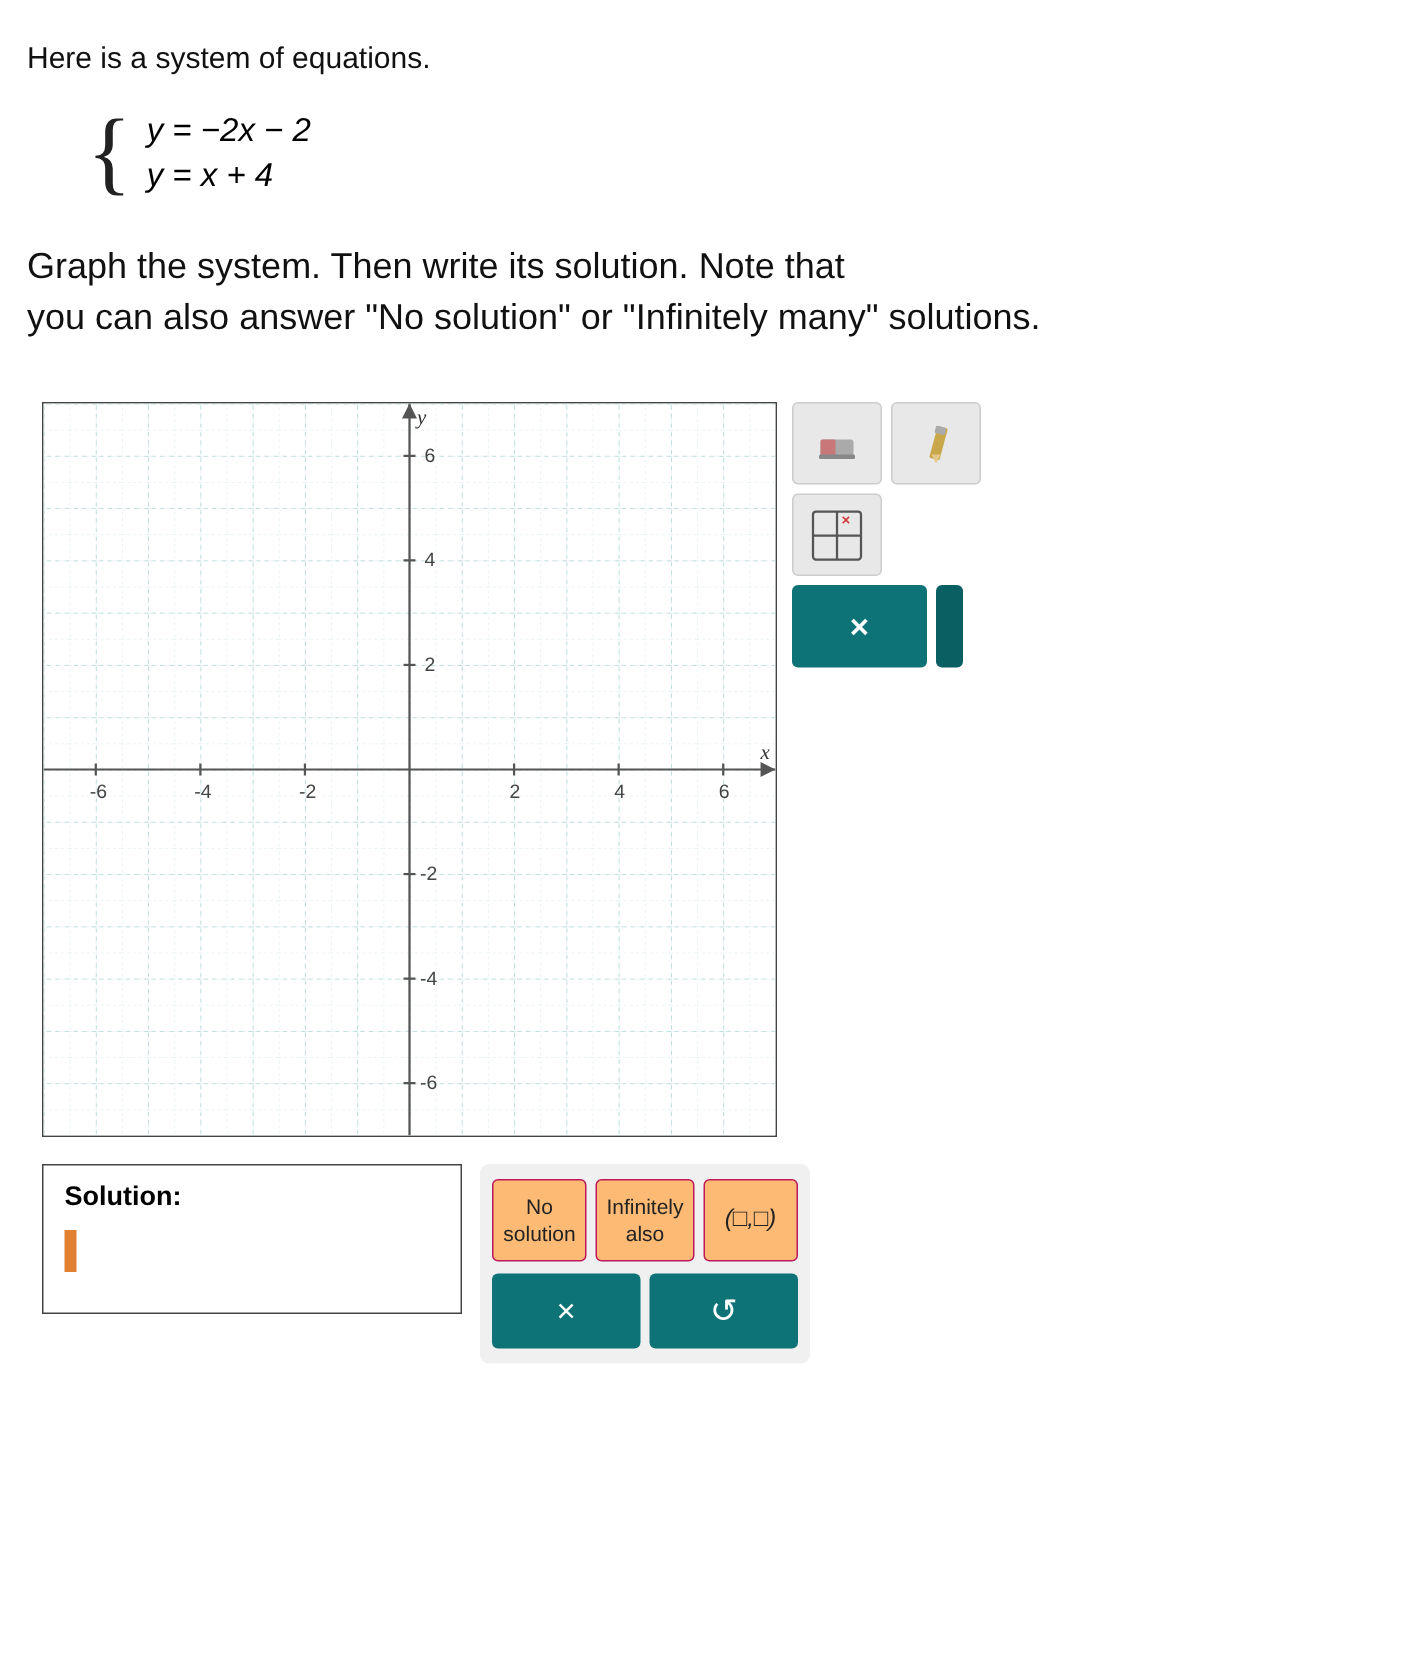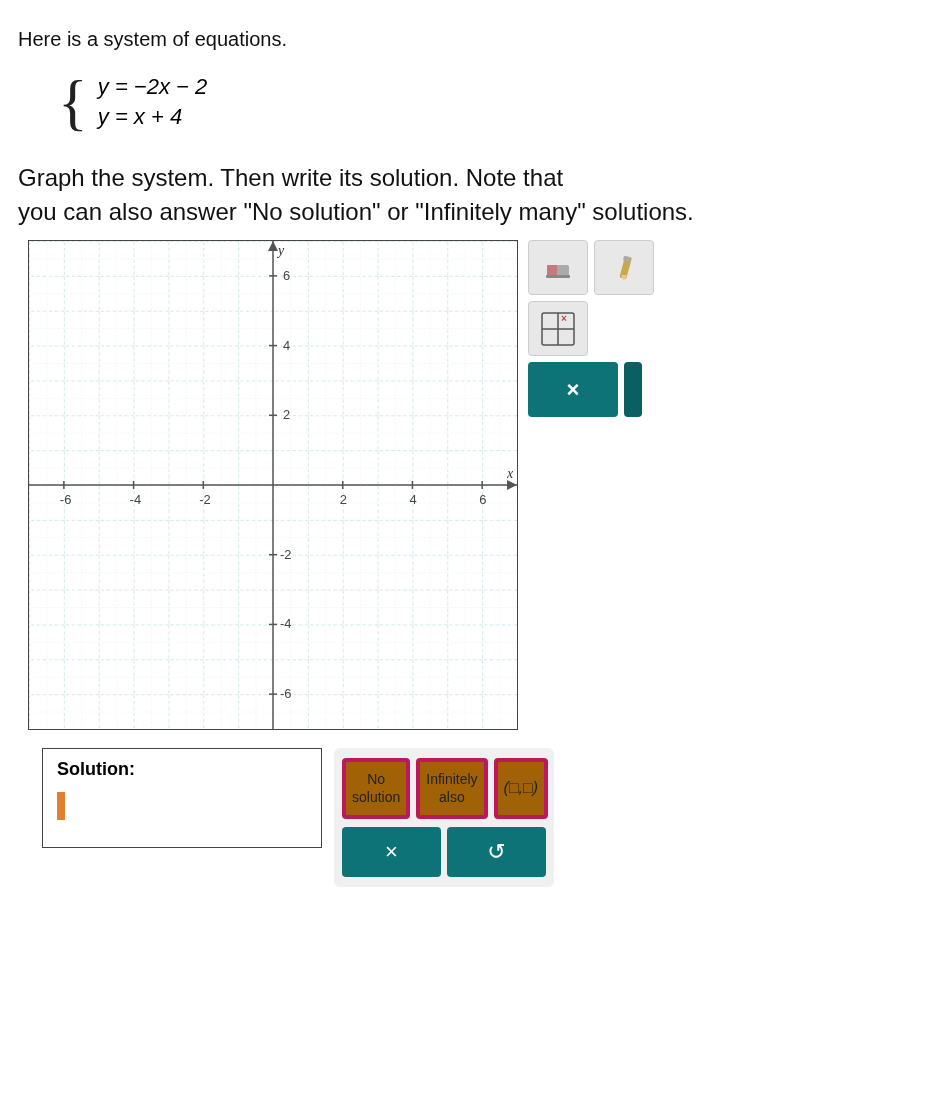--- a/index.html
+++ b/index.html
@@ -51,21 +51,21 @@
       font-style: italic;
       color: #000000;
       font-family: Liberation Sans, sans-serif;
     }
 
     .instruction-text {
       font-size: 24px;
       font-family: Arial, sans-serif;
       color: #111;
       line-height: 1.4;
-      margin-bottom: 12px;
+      margin-bottom: 40px;
     }
 
     .graph-area {
       display: flex;
       align-items: flex-start;
       gap: 10px;
       margin-left: 10px;
     }
 
     .graph-container {
@@ -140,21 +140,21 @@
       width: 18px;
       height: 55px;
       background: #0a5f62;
     }
 
     .bottom-section {
       display: flex;
       align-items: flex-start;
       gap: 12px;
       margin-top: 18px;
-      margin-left: 24px;
+      margin-left: 10px;
     }
 
     .solution-box {
       width: 280px;
       min-height: 100px;
       border: 1.5px solid #444;
       padding: 10px 14px;
       background: #fff;
     }
 
@@ -189,22 +189,22 @@
     }
 
     .answer-options-row {
       display: flex;
       gap: 6px;
       align-items: stretch;
     }
 
     .answer-option-btn {
       flex: 1;
-      background: #a16207;
-      border: 4px solid #be185d;
+      background: #fdba74;
+      border: 1px solid #be185d;
       border-radius: 4px;
       padding: 8px 6px;
       text-align: center;
       font-size: 14px;
       font-family: Arial, sans-serif;
       cursor: pointer;
       color: #222;
       line-height: 1.3;
     }
 

